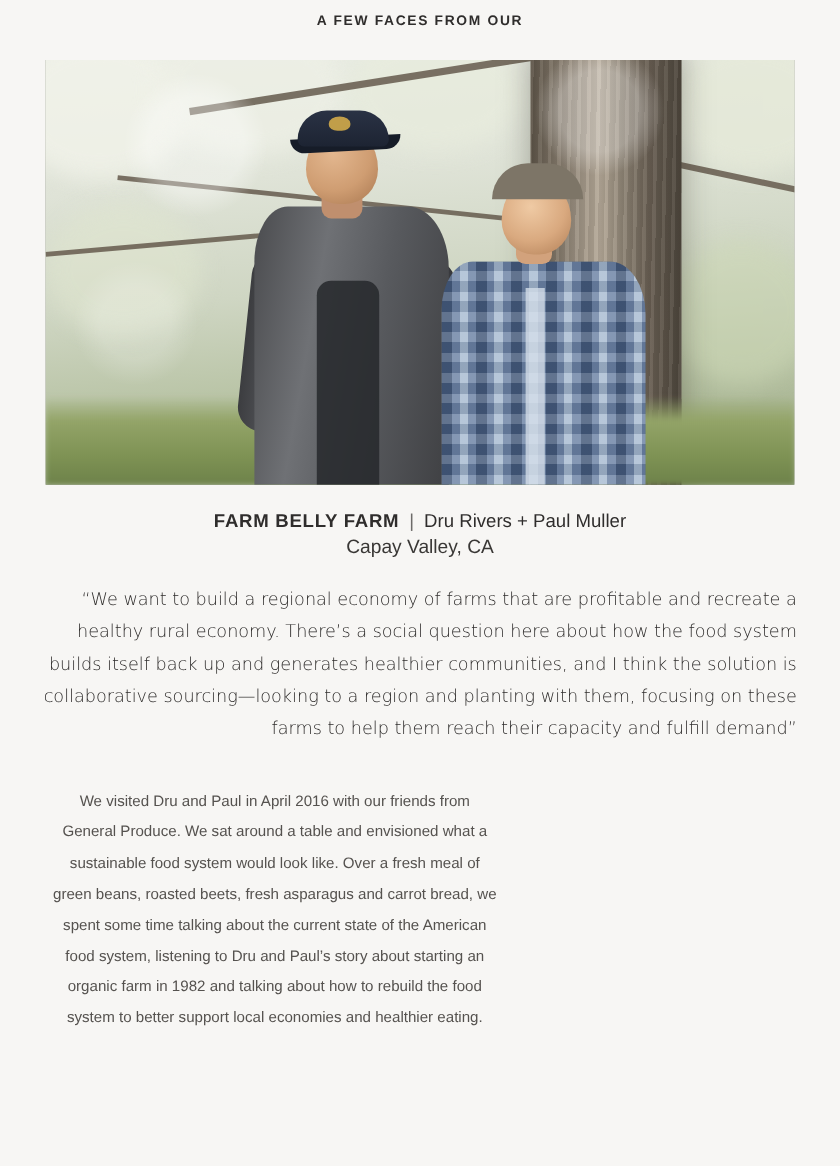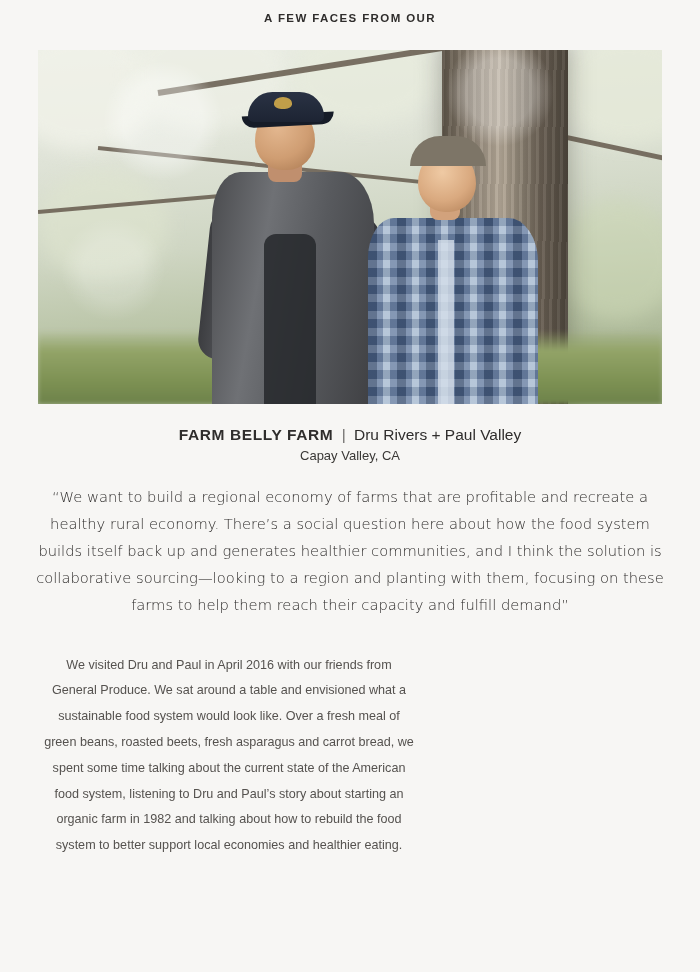--- a/index.html
+++ b/index.html
@@ -270,28 +270,28 @@
     font-weight: bold;
     letter-spacing: .6px;
   }
   .divider-bar {
     color: #6d6b69;
     margin: 0 4px;
     font-weight: 300;
   }
   .people { font-weight: normal; }
   .caption-line2 {
-    font-size: 13px;
+    font-size: 16px;
     color: #3a3836;
     margin-top: 3px;
   }
   
   .quote {
     margin: 20px 36px 0 36px;
-    text-align: center;
+    text-align: right;
     font-size: 14.7px;
     line-height: 1.85;
     color: #2f2d2c;
     font-family: "DejaVu Sans", sans-serif;
     font-weight: 300;
   }
   
   .columns {
     display: flex;
     margin: 34px 44px 0 44px;
@@ -376,21 +376,21 @@
       </div>
 
       <div class="dapple"></div>
     </div>
   </div>
 
   <div class="caption">
     <div class="caption-line1">
       <span class="farm-name">FARM BELLY FARM</span>
       <span class="divider-bar">|</span>
-      <span class="people">Dru Rivers + Paul Valley</span>
+      <span class="people">Dru Rivers + Paul Muller</span>
     </div>
     <div class="caption-line2">Capay Valley, CA</div>
   </div>
 
   <div class="quote">“We want to build a regional economy of farms that are profitable and recreate a healthy rural economy. There’s a social question here about how the food system builds itself back up and generates healthier communities, and I think the solution is collaborative sourcing—looking to a region and planting with them, focusing on these farms to help them reach their capacity and fulfill demand”</div>
 
   <div class="columns">
     <div class="col-right">
       <p class="body-copy">We visited Dru and Paul in April 2016 with our friends from General Produce. We sat around a table and envisioned what a sustainable food system would look like. Over a fresh meal of green beans, roasted beets, fresh asparagus and carrot bread, we spent some time talking about the current state of the American food system, listening to Dru and Paul’s story about starting an organic farm in 1982 and talking about how to rebuild the food system to better support local economies and healthier eating.</p>
     </div>

